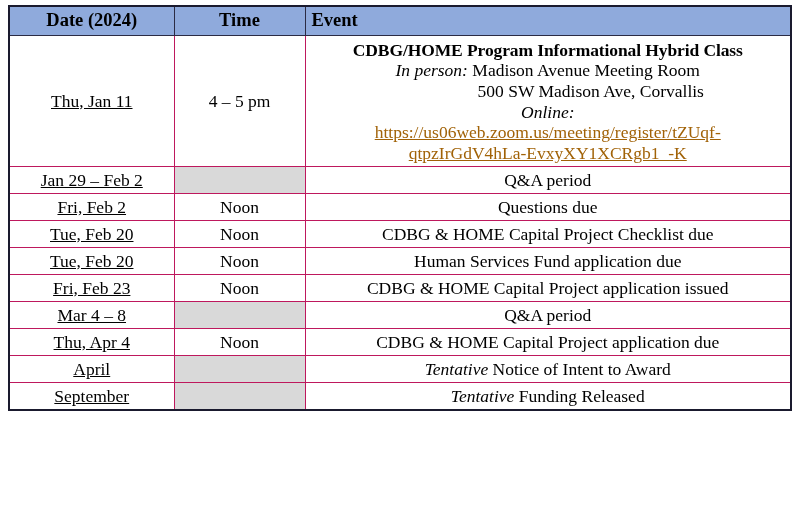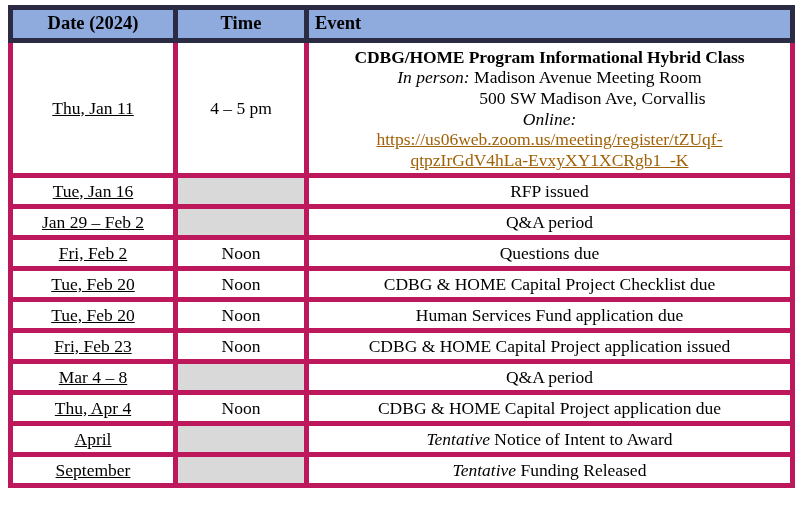--- a/index.html
+++ b/index.html
@@ -26,21 +26,21 @@
     table-layout: fixed;
     border: 2px solid #1a1a2e;
   }
 
   table.schedule col.col-date  { width: 165px; }
   table.schedule col.col-time  { width: 131px; }
   table.schedule col.col-event { width: 486px; }
 
   table.schedule th,
   table.schedule td {
-    border: 5px solid #be185d;
+    border: 1px solid #be185d;
     vertical-align: middle;
     font-size: 17.5px;
     line-height: 1.18;
     padding: 1px 4px;
     margin-top: 40px;
   }
 
   
   thead tr.header-row th {
     background: #8faadc;
@@ -118,25 +118,20 @@
           <span class="ev-line"><span class="ev-label">In person:</span> <span>Madison Avenue Meeting Room</span></span>
           <span class="ev-line indented">500 SW Madison Ave, Corvallis</span>
           <span class="ev-line"><span class="ev-label">Online:</span></span>
           <a class="ev-link" href="#">
               <span class="seg">https://us06web.zoom.us/meeting/register/tZUqf-</span>
               <span class="seg">qtpzIrGdV4hLa-EvxyXY1XCRgb1_-K</span>
             </a>
         </td>
       </tr>
 
-      <tr class="row-standard">
-        <td class="cell-date">Tue, Jan 16</td>
-        <td class="cell-time empty-time"></td>
-        <td class="cell-event">RFP issued</td>
-      </tr>
 
       <tr class="row-standard">
         <td class="cell-date">Jan 29 – Feb 2</td>
         <td class="cell-time empty-time"></td>
         <td class="cell-event">Q&amp;A period</td>
       </tr>
 
       <tr class="row-standard">
         <td class="cell-date">Fri, Feb 2</td>
         <td class="cell-time">Noon</td>

